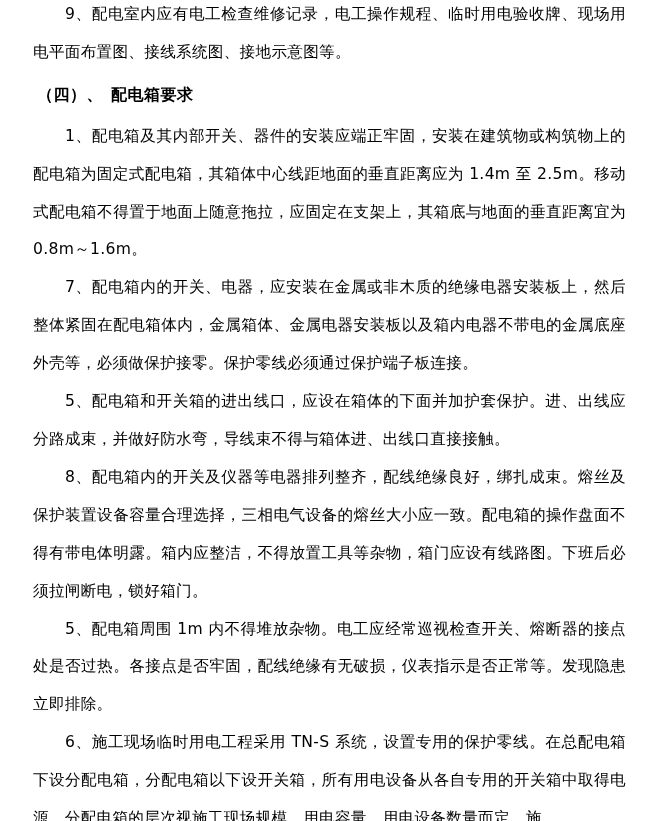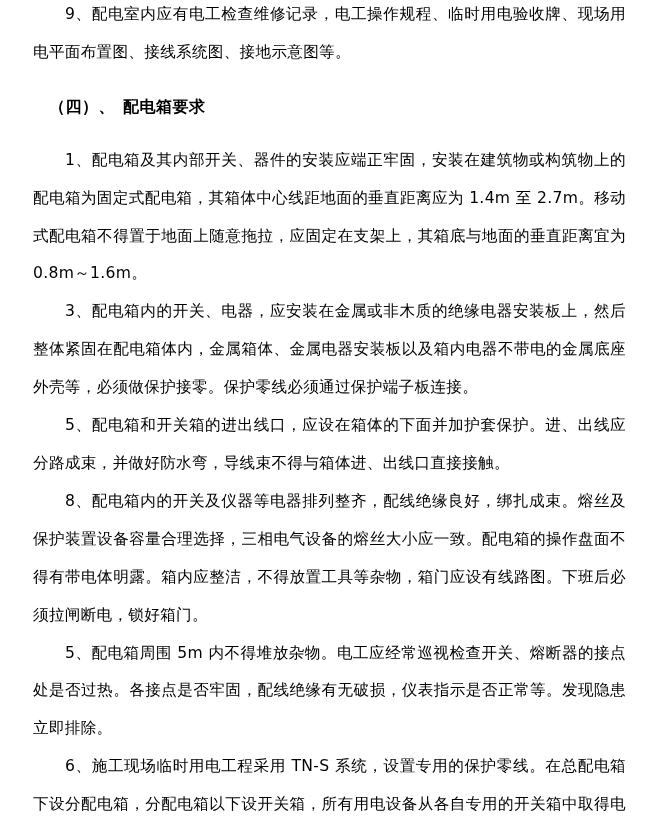--- a/index.html
+++ b/index.html
@@ -25,40 +25,40 @@
       margin: 0;
       font-size: 15.6px;
       line-height: 37.9px;
       text-align: justify;
       text-align-last: left;
       text-indent: 32px;
       letter-spacing: 0.3px;
       word-break: break-all;
     }
     .heading {
-      margin: 16px;
+      margin: 4px;
       font-size: 16px;
       line-height: 37.9px;
       font-weight: bold;
       text-indent: 0;
       letter-spacing: 0.5px;
     }
     .heading .num {
       margin-right: 8px;
     }
   </style>
 </head>
 <body>
 
 <div class="page">
   <p class="para">9、配电室内应有电工检查维修记录，电工操作规程、临时用电验收牌、现场用电平面布置图、接线系统图、接地示意图等。</p>
 
   <p class="heading">
     <span class="num">（四）、</span><span>配电箱要求</span>
   </p>
 
-  <p class="para">1、配电箱及其内部开关、器件的安装应端正牢固，安装在建筑物或构筑物上的配电箱为固定式配电箱，其箱体中心线距地面的垂直距离应为 1.4m 至 2.7m。移动式配电箱不得置于地面上随意拖拉，应固定在支架上，其箱底与地面的垂直距离宜为 0.8m～1.6m。</p>
-  <p class="para">3、配电箱内的开关、电器，应安装在金属或非木质的绝缘电器安装板上，然后整体紧固在配电箱体内，金属箱体、金属电器安装板以及箱内电器不带电的金属底座外壳等，必须做保护接零。保护零线必须通过保护端子板连接。</p>
+  <p class="para">1、配电箱及其内部开关、器件的安装应端正牢固，安装在建筑物或构筑物上的配电箱为固定式配电箱，其箱体中心线距地面的垂直距离应为 1.4m 至 2.5m。移动式配电箱不得置于地面上随意拖拉，应固定在支架上，其箱底与地面的垂直距离宜为 0.8m～1.6m。</p>
+  <p class="para">7、配电箱内的开关、电器，应安装在金属或非木质的绝缘电器安装板上，然后整体紧固在配电箱体内，金属箱体、金属电器安装板以及箱内电器不带电的金属底座外壳等，必须做保护接零。保护零线必须通过保护端子板连接。</p>
   <p class="para">5、配电箱和开关箱的进出线口，应设在箱体的下面并加护套保护。进、出线应分路成束，并做好防水弯，导线束不得与箱体进、出线口直接接触。</p>
   <p class="para">8、配电箱内的开关及仪器等电器排列整齐，配线绝缘良好，绑扎成束。熔丝及保护装置设备容量合理选择，三相电气设备的熔丝大小应一致。配电箱的操作盘面不得有带电体明露。箱内应整洁，不得放置工具等杂物，箱门应设有线路图。下班后必须拉闸断电，锁好箱门。</p>
-  <p class="para">5、配电箱周围 5m 内不得堆放杂物。电工应经常巡视检查开关、熔断器的接点处是否过热。各接点是否牢固，配线绝缘有无破损，仪表指示是否正常等。发现隐患立即排除。</p>
+  <p class="para">5、配电箱周围 1m 内不得堆放杂物。电工应经常巡视检查开关、熔断器的接点处是否过热。各接点是否牢固，配线绝缘有无破损，仪表指示是否正常等。发现隐患立即排除。</p>
   <p class="para">6、施工现场临时用电工程采用 TN-S 系统，设置专用的保护零线。在总配电箱下设分配电箱，分配电箱以下设开关箱，所有用电设备从各自专用的开关箱中取得电源。分配电箱的层次视施工现场规模、用电容量、用电设备数量而定，施</p>
 </div>
 
 </body></html>

